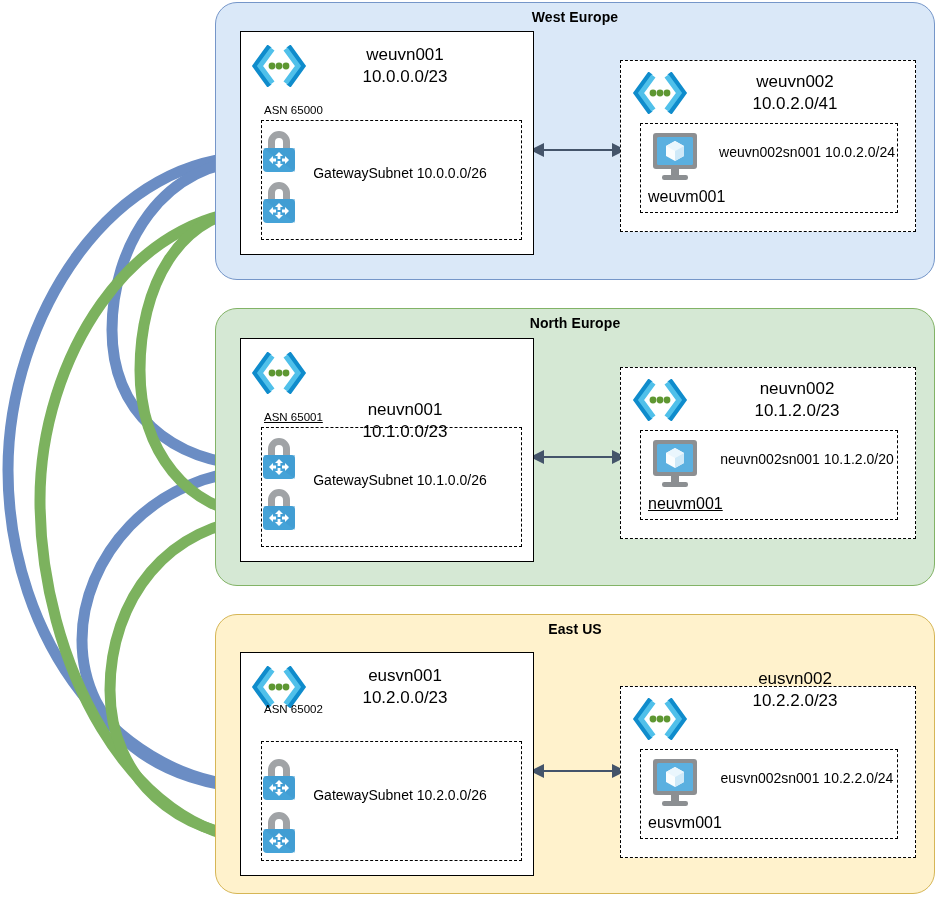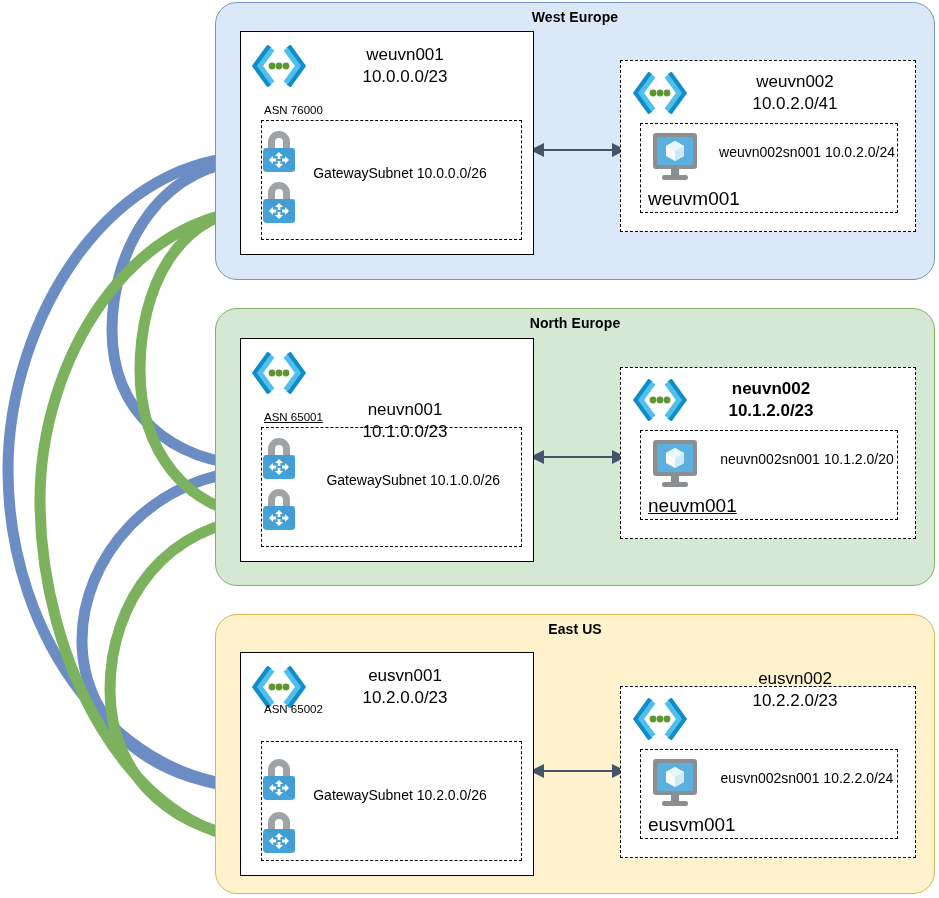--- a/index.html
+++ b/index.html
@@ -89,21 +89,21 @@
     white-space: nowrap;
   }
   .asn-label {
     position: absolute;
     font-size: 11.5px;
     color: #000;
     white-space: nowrap;
   }
   .vm-label {
     position: absolute;
-    font-size: 19px;
+    font-size: 16px;
     color: #000;
     white-space: nowrap;
   }
   
   .icon {
     position: absolute;
   }
   
   .peer-arrow {
     position: absolute;
@@ -147,21 +147,21 @@
       <path d="M36 6 L47 21 L36 36" fill="none" stroke="#50c0ea" stroke-width="5" stroke-linecap="square"></path>
       <circle cx="21" cy="21" r="3.4" fill="#5e9732"></circle>
       <circle cx="28" cy="21" r="3.4" fill="#5e9732"></circle>
       <circle cx="35" cy="21" r="3.4" fill="#5e9732"></circle>
     </svg>
   </div>
   <div class="vnet-label" style="left:310px; top:44px; width:190px; z-index:5;">
     <span>weuvn001</span>
     <span class="l2">10.0.0.0/23</span>
   </div>
-  <div class="asn-label" style="left:264px; top:104px; z-index:5;">ASN 76000</div>
+  <div class="asn-label" style="left:264px; top:104px; z-index:5;">ASN 65000</div>
 
   <div class="subnet" style="left:261px; top:120px; width:261px; height:120px; z-index:5;"></div>
   <div class="subnet-label" style="left:300px; top:162px; width:200px; z-index:6;">
     <span>GatewaySubnet</span>
     <span class="l2">10.0.0.0/26</span>
   </div>
 
   <div class="icon" style="left:256px; top:127px; width:46px; height:50px; z-index:7;">
     <svg width="46" height="50" viewBox="0 0 46 50">
       <path d="M12 22 V15 A11 11 0 0 1 34 15 V22 H27 V15 A4 4 0 0 0 19 15 V22 Z" fill="#a0a3a6"></path>
@@ -250,21 +250,21 @@
       <circle cx="28" cy="21" r="3.4" fill="#5e9732"></circle>
       <circle cx="35" cy="21" r="3.4" fill="#5e9732"></circle>
     </svg>
   </div>
   <div class="vnet-label" style="left:310px; top:351px; width:190px; z-index:5;margin-top:48px;">
     <span>neuvn001</span>
     <span class="l2">10.1.0.0/23</span>
   </div>
   <div class="asn-label" style="left:264px; top:411px; z-index:5;text-decoration:underline;">ASN 65001</div>
   <div class="subnet" style="left:261px; top:427px; width:261px; height:120px; z-index:5;"></div>
-  <div class="subnet-label" style="left:300px; top:469px; width:200px; z-index:6;text-align:right;">
+  <div class="subnet-label" style="left:300px; top:469px; width:200px; z-index:6;">
     <span>GatewaySubnet</span>
     <span class="l2">10.1.0.0/26</span>
   </div>
   <div class="icon" style="left:256px; top:434px; width:46px; height:50px; z-index:7;">
     <svg width="46" height="50" viewBox="0 0 46 50">
       <path d="M12 22 V15 A11 11 0 0 1 34 15 V22 H27 V15 A4 4 0 0 0 19 15 V22 Z" fill="#a0a3a6"></path>
       <rect x="7" y="21" width="32" height="24" rx="4" fill="#45a3d8"></rect>
       <path d="M39 45 L7 21 L39 21 Z" fill="#3b96ce" opacity="0.45"></path>
       <g fill="#ffffff">
         <path d="M23 25 l4 4 h-2.6 v3 h-2.8 v-3 H19 Z"></path>
@@ -305,21 +305,21 @@
     <svg width="56" height="42" viewBox="0 0 56 42">
       <path d="M17 3 L4 21 L17 39" fill="none" stroke="#0f8ccc" stroke-width="5" stroke-linecap="square"></path>
       <path d="M20 6 L9 21 L20 36" fill="none" stroke="#50c0ea" stroke-width="5" stroke-linecap="square"></path>
       <path d="M39 3 L52 21 L39 39" fill="none" stroke="#0f8ccc" stroke-width="5" stroke-linecap="square"></path>
       <path d="M36 6 L47 21 L36 36" fill="none" stroke="#50c0ea" stroke-width="5" stroke-linecap="square"></path>
       <circle cx="21" cy="21" r="3.4" fill="#5e9732"></circle>
       <circle cx="28" cy="21" r="3.4" fill="#5e9732"></circle>
       <circle cx="35" cy="21" r="3.4" fill="#5e9732"></circle>
     </svg>
   </div>
-  <div class="vnet-label" style="left:676px; top:378px; width:190px; z-index:5;font-weight:bold;">
+  <div class="vnet-label" style="left:702px; top:378px; width:190px; z-index:5;">
     <span>neuvn002</span>
     <span class="l2">10.1.2.0/23</span>
   </div>
   <div class="subnet" style="left:640px; top:430px; width:258px; height:90px; z-index:5;"></div>
   <div class="icon" style="left:649px; top:438px; width:56px; height:54px; z-index:6;">
     <svg width="56" height="54" viewBox="0 0 56 54">
       <rect x="4" y="2" width="44" height="36" rx="3" fill="#8c8f92"></rect>
       <rect x="8" y="6" width="36" height="28" rx="1.5" fill="#5bb0e0"></rect>
       <path d="M26 10 L35 15 L35 25 L26 30 L17 25 L17 15 Z" fill="#ffffff" opacity="0.97"></path>
       <path d="M26 10 L35 15 L26 20 L17 15 Z" fill="#eaf6fd"></path>

